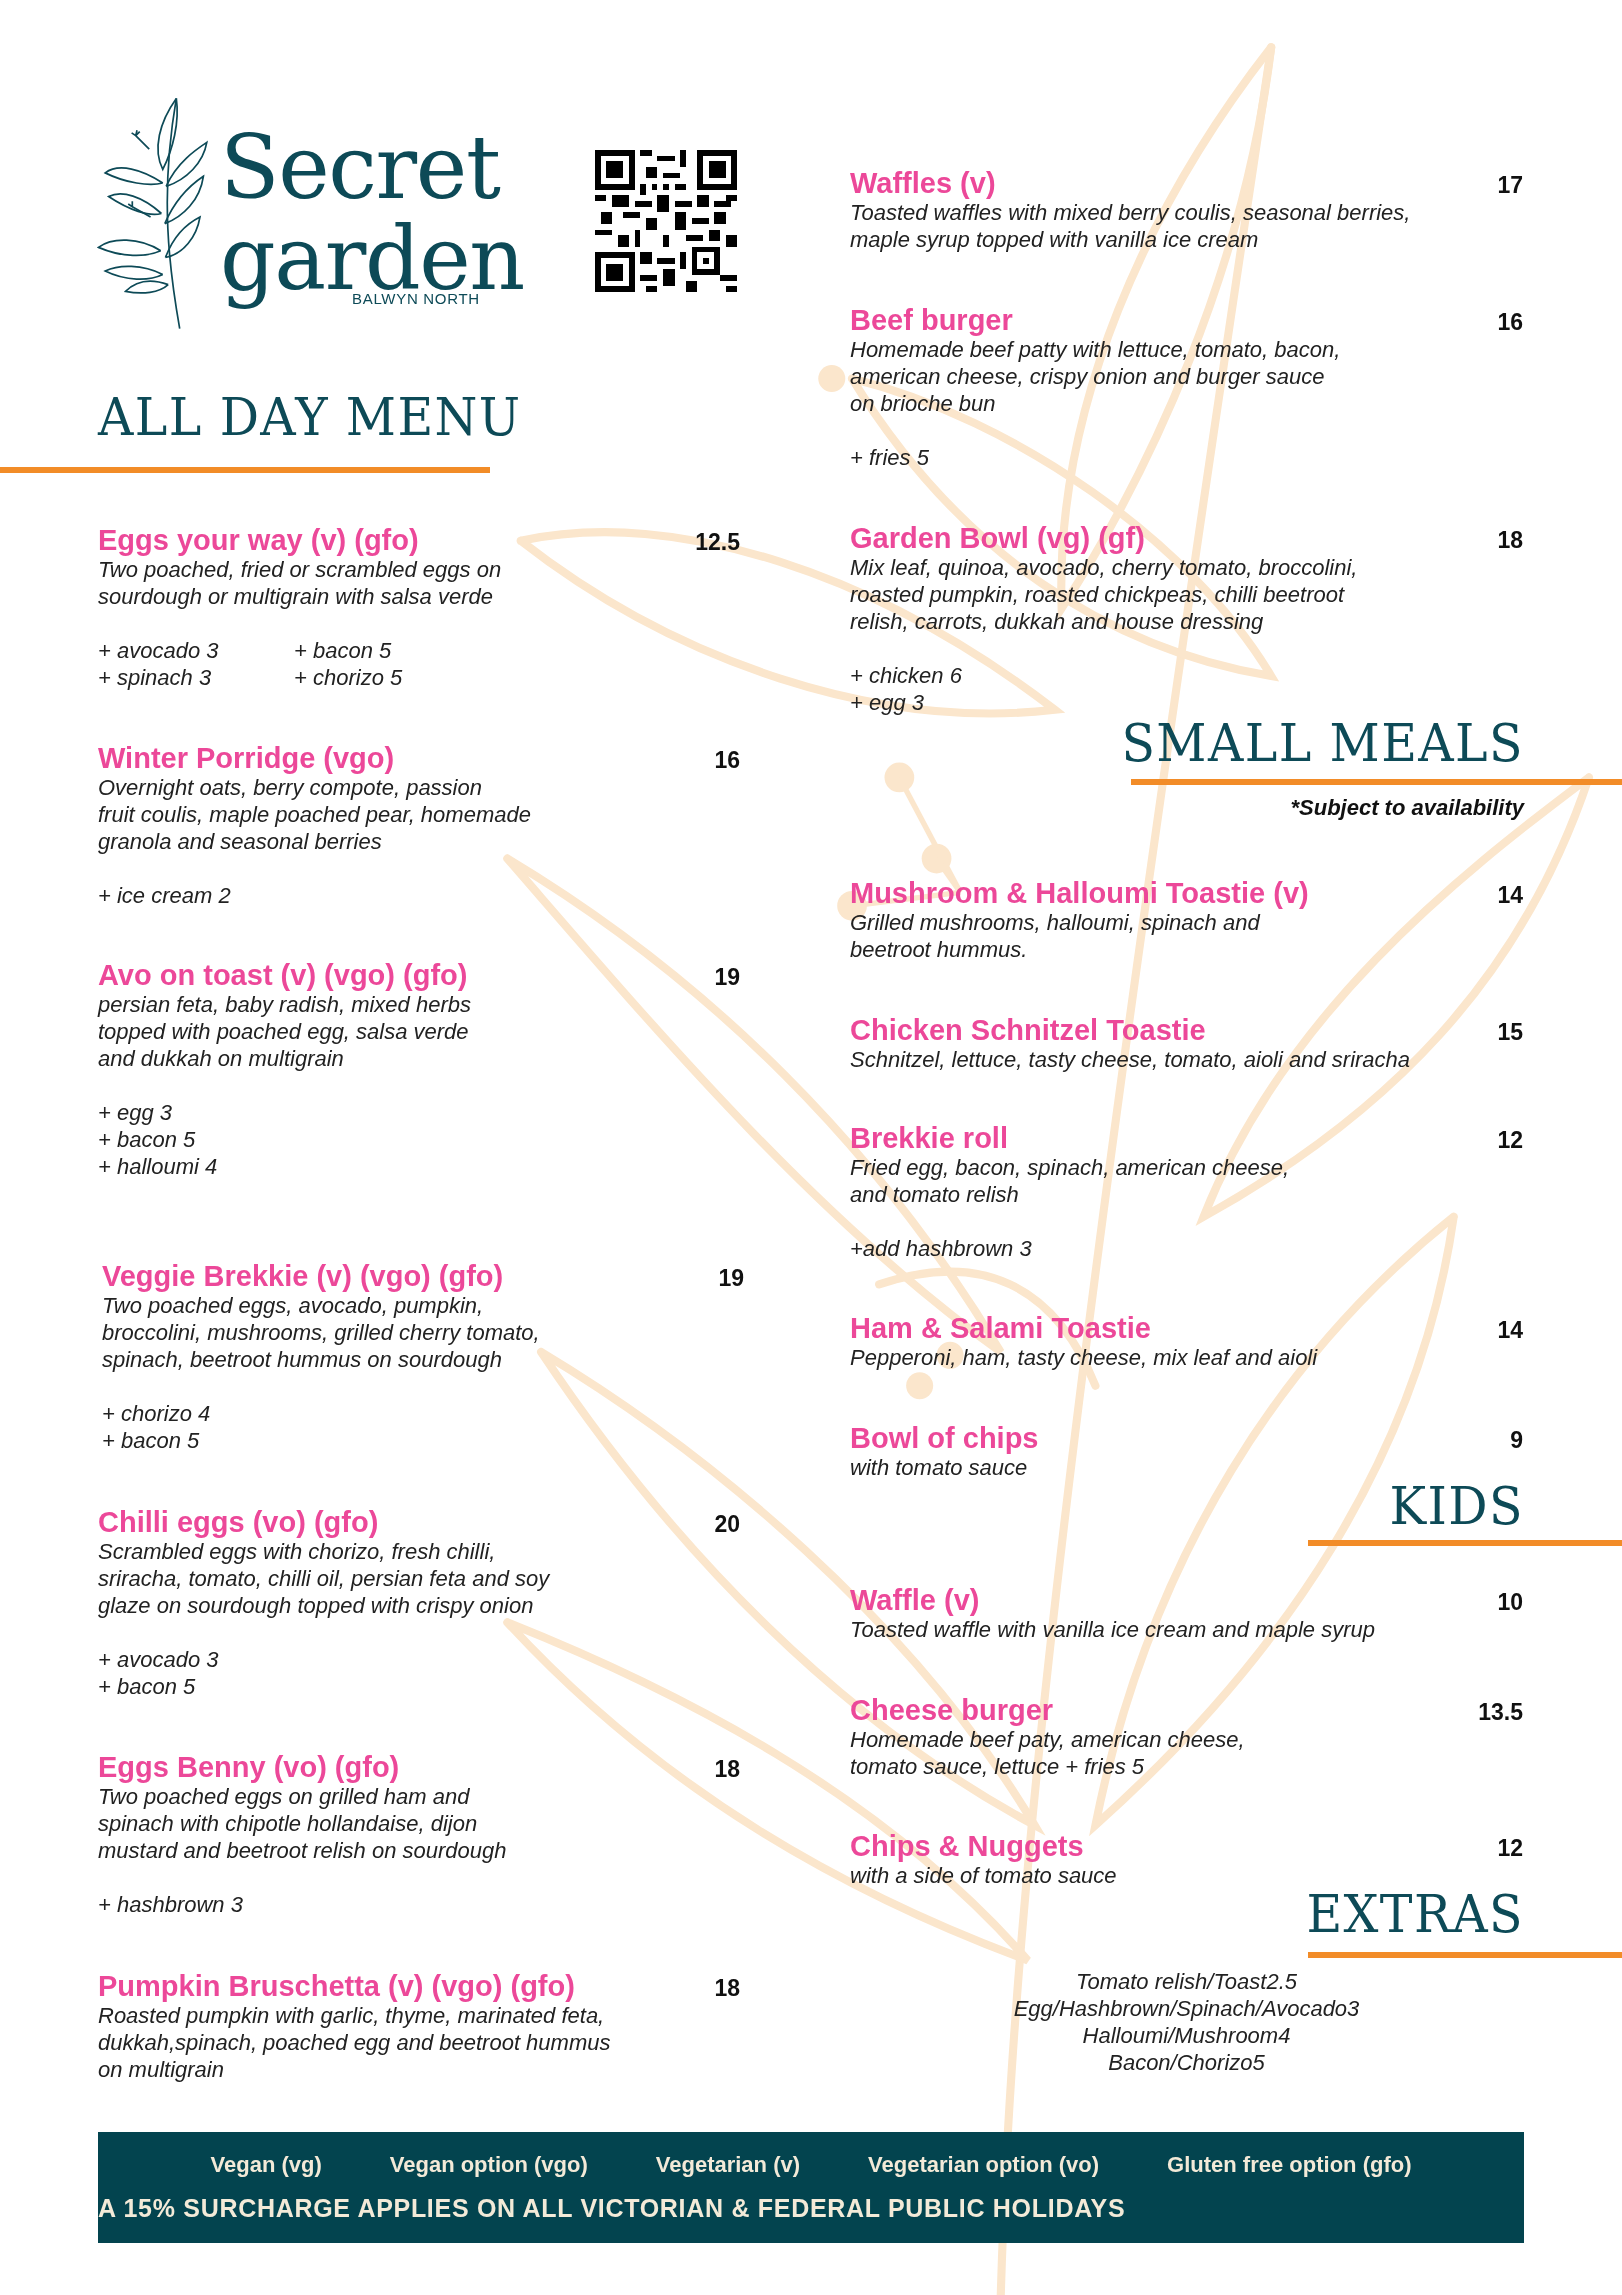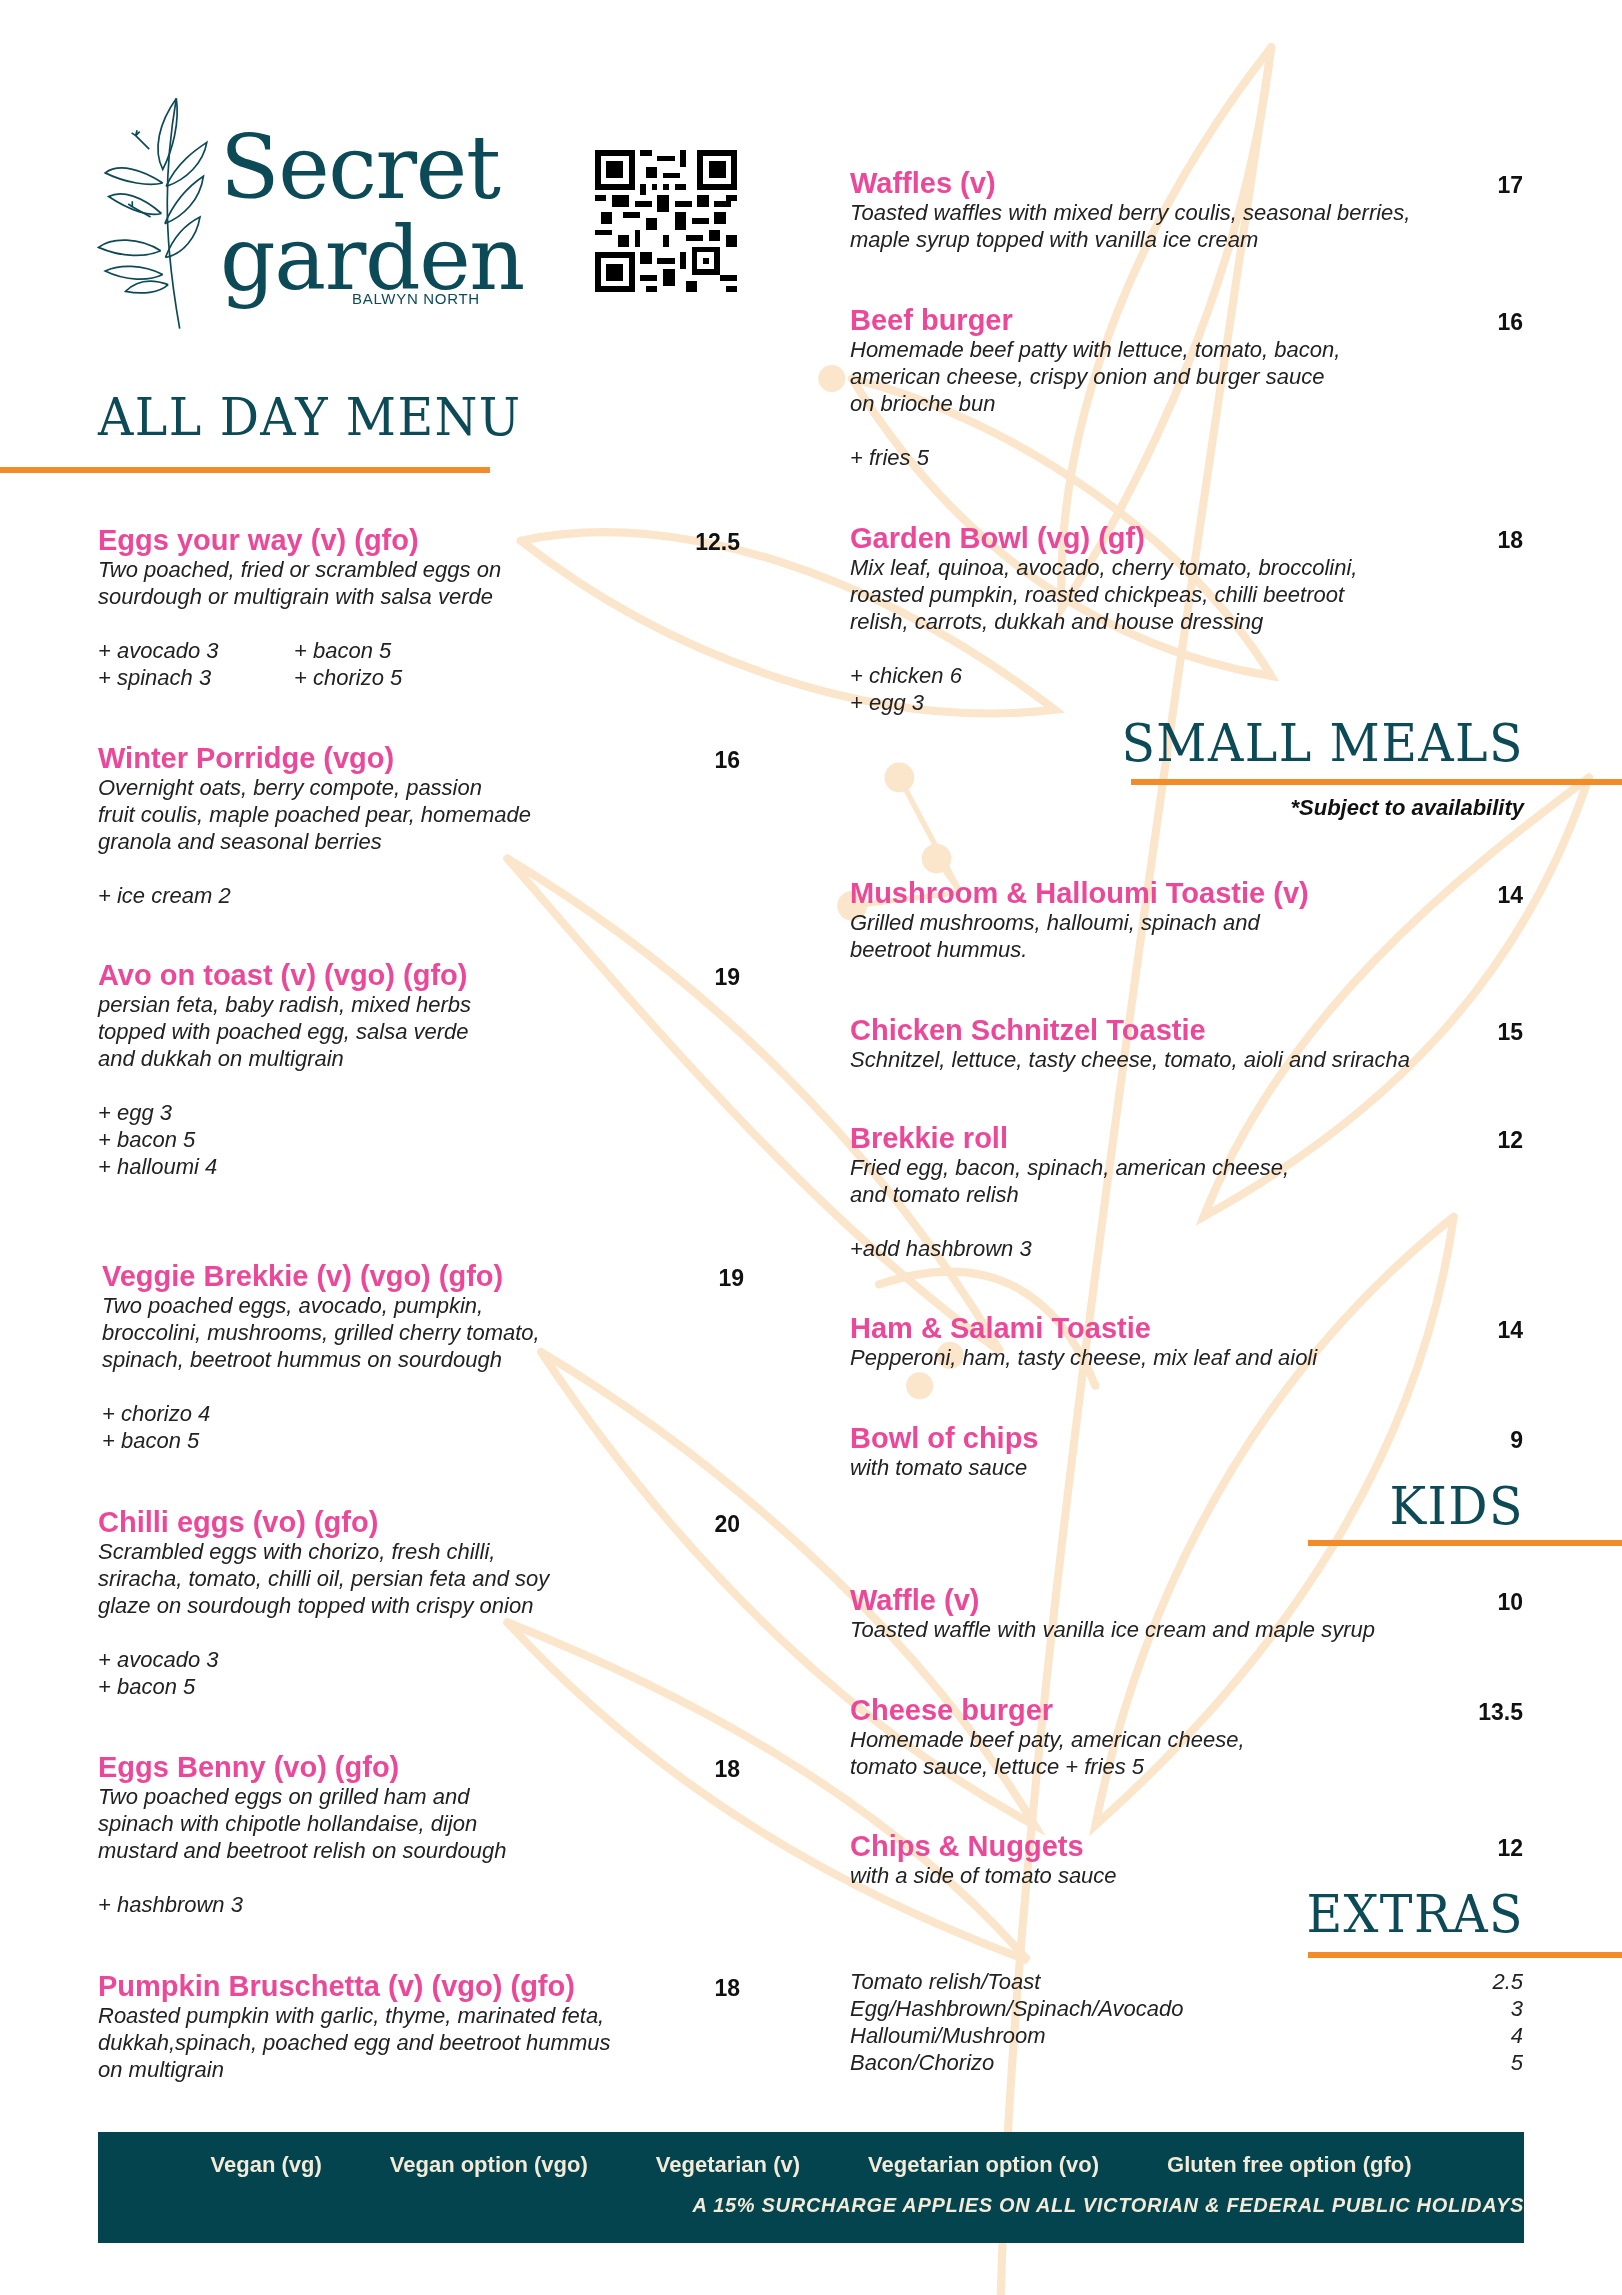--- a/index.html
+++ b/index.html
@@ -31,26 +31,26 @@
   .item .price { font-family: "Liberation Sans", sans-serif; font-weight: bold; font-size: 23px; line-height: 27px; color: #111; }
   .item .desc { font-family: "Liberation Sans", sans-serif; font-style: italic; font-size: 22px; line-height: 27px; color: #222; }
   .item .addons { margin-top: 27px; font-family: "Liberation Sans", sans-serif; font-style: italic; font-size: 22px; line-height: 27px; color: #222; }
   .addon-grid { display: grid; grid-template-columns: 196px 196px; }
 
   .left-col .item { width: 642px; }
   .right-col .item { width: 676px; }
 
   
   .extras { position: absolute; left: 850px; top: 1968px; width: 673px; }
-  .extras .erow { display: flex; justify-content: space-between; font-family: "Liberation Sans", sans-serif; font-style: italic; font-size: 22px; line-height: 27px; color: #222; }
+  .extras .erow { display: flex; justify-content: center; font-family: "Liberation Sans", sans-serif; font-style: italic; font-size: 22px; line-height: 27px; color: #222; }
 
   
   .footer { position: absolute; left: 98px; top: 2132px; width: 1426px; height: 111px; background: #03444f; color: #f3ead8; }
   .legend { position: absolute; top: 20px; left: 0; width: 100%; display: flex; justify-content: center; gap: 68px; font-family: "Liberation Sans", sans-serif; font-weight: bold; font-size: 22px; }
-  .surcharge { position: absolute; top: 62px; left: 0; width: 100%; text-align: right; font-family: "Liberation Sans", sans-serif; font-weight: bold; font-size: 20px; letter-spacing: 0.7px; font-style: italic; }
+  .surcharge { position: absolute; top: 62px; left: 0; width: 100%; text-align: left; font-family: "Liberation Sans", sans-serif; font-weight: bold; font-size: 25px; letter-spacing: 0.7px; }
 </style>
 </head>
 <body>
 
 <svg class="bg-art" viewBox="0 0 2400 3395" xmlns="http://www.w3.org/2000/svg">
   <g fill="none" stroke="#fbe6cc" stroke-width="12" stroke-linecap="round">
     <path d="M1480 3395 C1500 2700 1620 1800 1880 70"></path>
     <path d="M1880 70 C1700 300 1560 600 1570 900 C1700 700 1840 400 1880 70"></path>
     <path d="M1260 560 C1500 620 1760 800 1880 1000 C1640 960 1420 820 1260 560"></path>
     <path d="M770 800 C1000 750 1300 850 1560 1050 C1300 1080 1000 980 770 800"></path>

